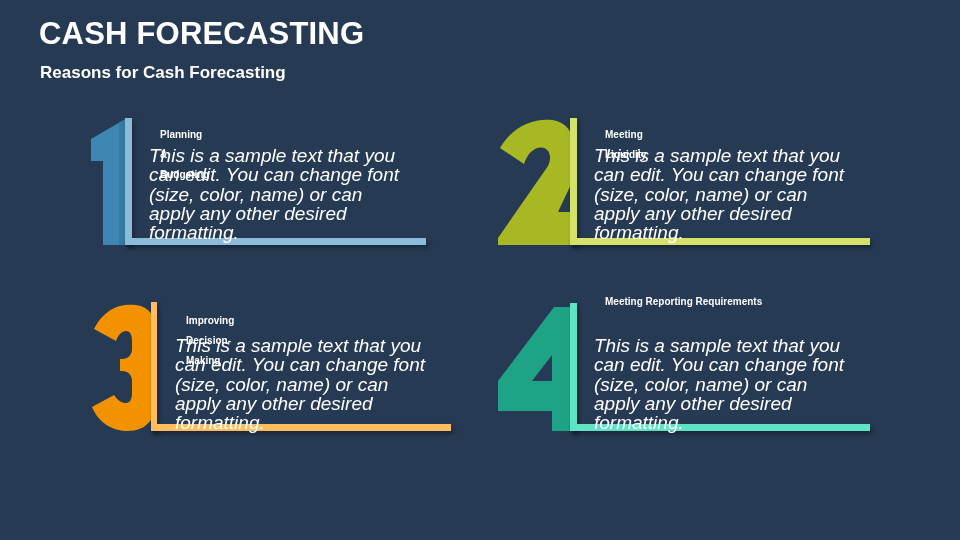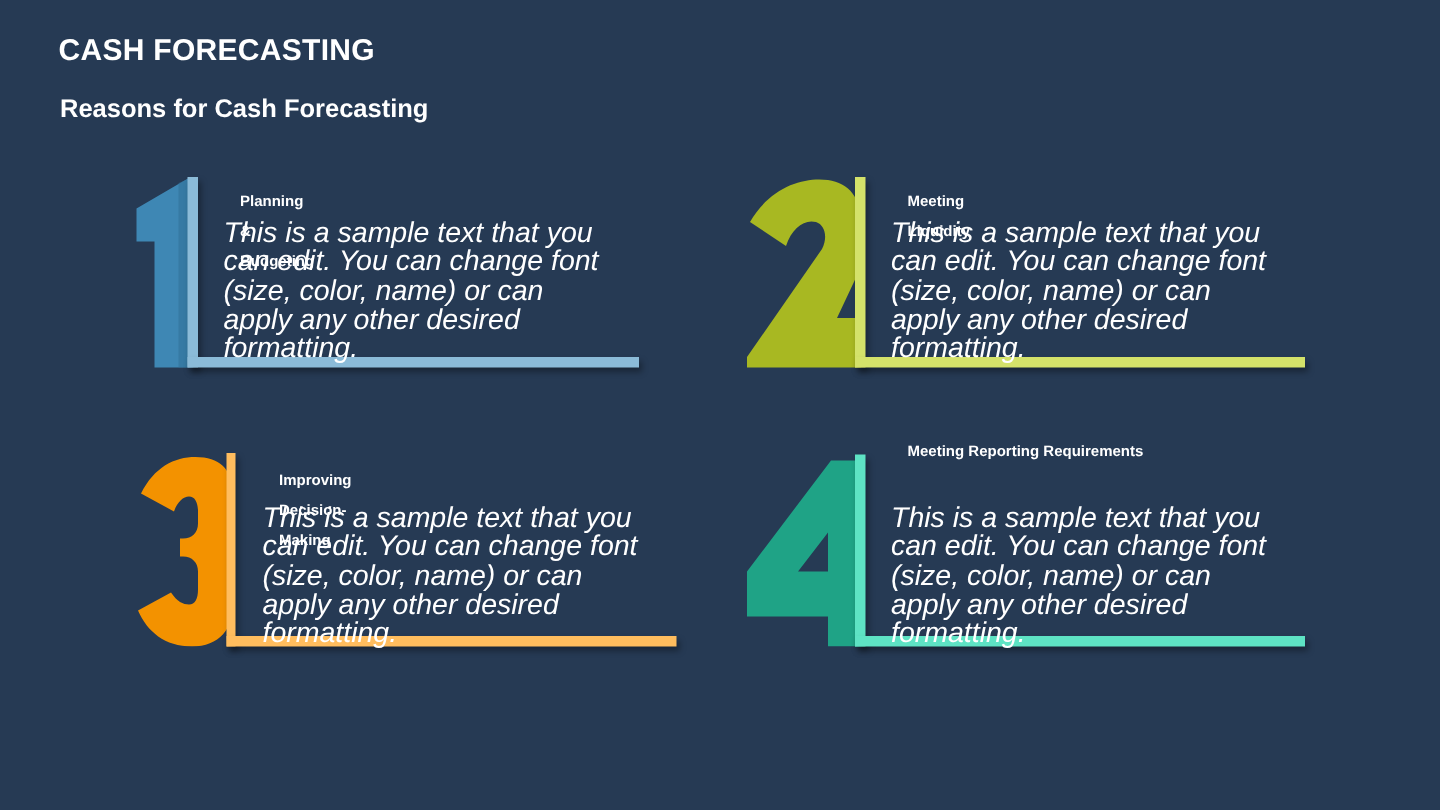--- a/index.html
+++ b/index.html
@@ -5,21 +5,21 @@
   html, body { margin: 0; padding: 0; }
   body {
     width: 960px; height: 540px; overflow: hidden;
     background: #263a54;
     font-family: "Liberation Sans", "DejaVu Sans", sans-serif;
     color: #ffffff;
     position: relative;
   }
   .title {
     position: absolute; left: 39px; top: 14px;
-    font-size: 20px; font-weight: bold; letter-spacing: 0.2px;
+    font-size: 31px; font-weight: bold; letter-spacing: 0.2px;
     margin: 0; line-height: 40px;
   }
   .subtitle {
     position: absolute; left: 40px; top: 60px;
     font-size: 17px; line-height: 26px; margin: 0;
   }
   .block { position: absolute; }
   .digit { position: absolute; }
   .digit svg { display: block; }
   .lv, .lh { position: absolute; box-shadow: 2px 3px 4px rgba(0,0,0,0.35); }

